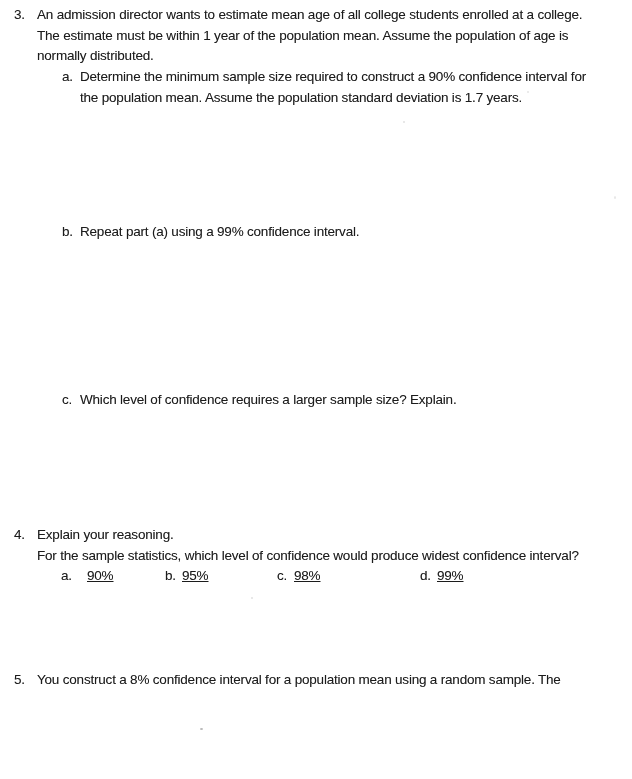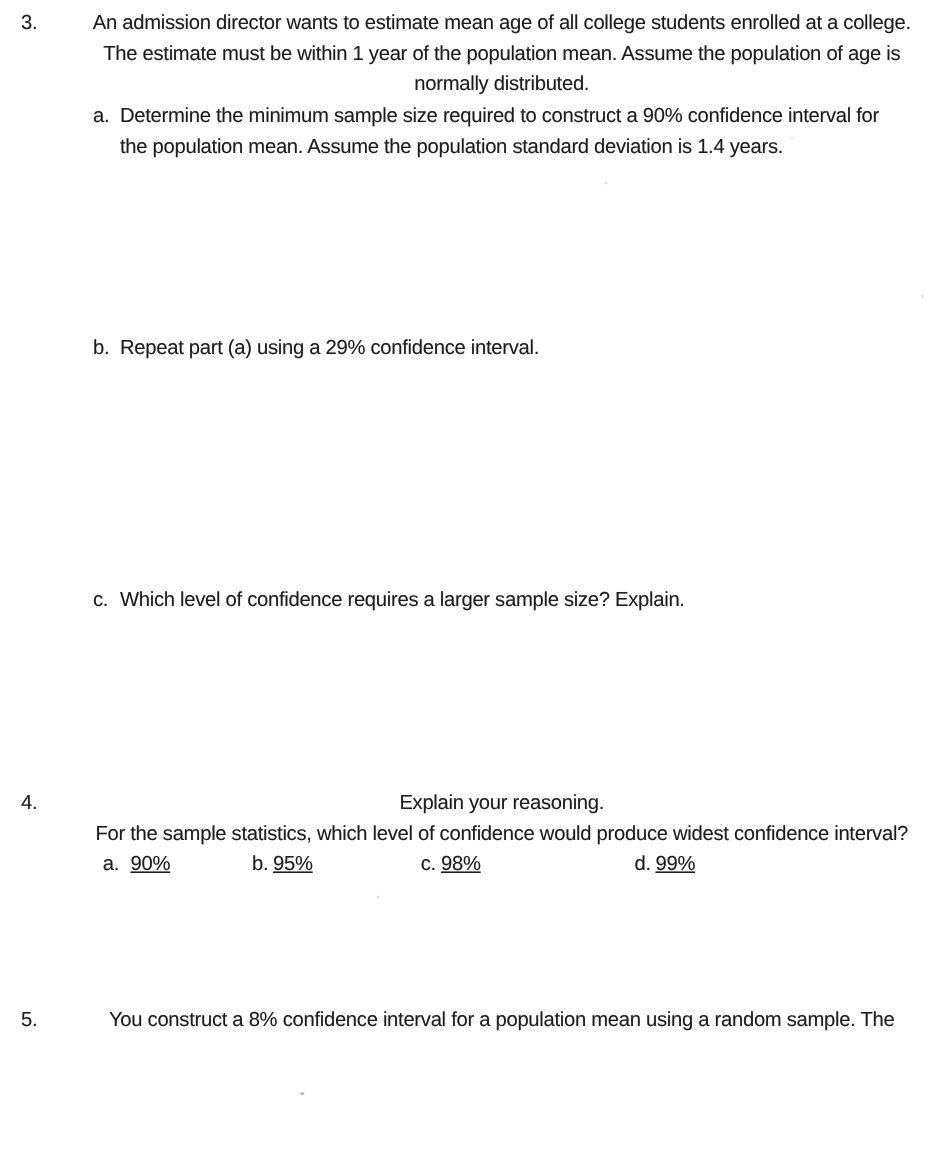--- a/index.html
+++ b/index.html
@@ -13,21 +13,21 @@
     width: 632px; height: 779px;
     background: #ffffff;
     overflow: hidden;
     font-size: 13.5px;
     letter-spacing: -0.2px;
     color: #1c1c1c;
     text-shadow: 0 0 0.5px rgba(30,30,30,0.35);
   }
   .q, .part { position: absolute; left: 0; width: 632px; }
   .qnum   { position: absolute; left: 14px; top: 0; line-height: 20.5px; }
-  .qbody  { margin-left: 37px; text-align: center; }
+  .qbody  { margin-left: 37px; }
   .plabel { position: absolute; left: 62px; top: 0; line-height: 20.5px; }
   .pbody  { margin-left: 80px; }
   .ln     { line-height: 20.5px; height: 20.5px; white-space: nowrap; }
   .optrow { position: relative; height: 20.5px; }
   .opt    { position: absolute; top: 0; line-height: 20.5px; white-space: nowrap; text-decoration: underline; }
   .olabel { display: inline-block; }
   .olabel.wide   { width: 26px; }
   .olabel.narrow { width: 17px; }
   .speck  { position: absolute; border-radius: 50%; background: #c4c4c4; }
 </style>
@@ -42,28 +42,28 @@
       <div class="ln">An admission director wants to estimate mean age of all college students enrolled at a college.</div>
       <div class="ln">The estimate must be within 1 year of the population mean. Assume the population of age is</div>
       <div class="ln">normally distributed.</div>
     </div>
   </section>
 
   <section class="part" style="top:67px">
     <span class="plabel">a.</span>
     <div class="pbody">
       <div class="ln">Determine the minimum sample size required to construct a 90% confidence interval for</div>
-      <div class="ln">the population mean. Assume the population standard deviation is 1.4 years.</div>
+      <div class="ln">the population mean. Assume the population standard deviation is 1.7 years.</div>
     </div>
   </section>
 
   <section class="part" style="top:222px">
     <span class="plabel">b.</span>
     <div class="pbody">
-      <div class="ln">Repeat part (a) using a 29% confidence interval.</div>
+      <div class="ln">Repeat part (a) using a 99% confidence interval.</div>
     </div>
   </section>
 
   <section class="part" style="top:390px">
     <span class="plabel">c.</span>
     <div class="pbody">
       <div class="ln">Which level of confidence requires a larger sample size? Explain.</div>
     </div>
   </section>
 

